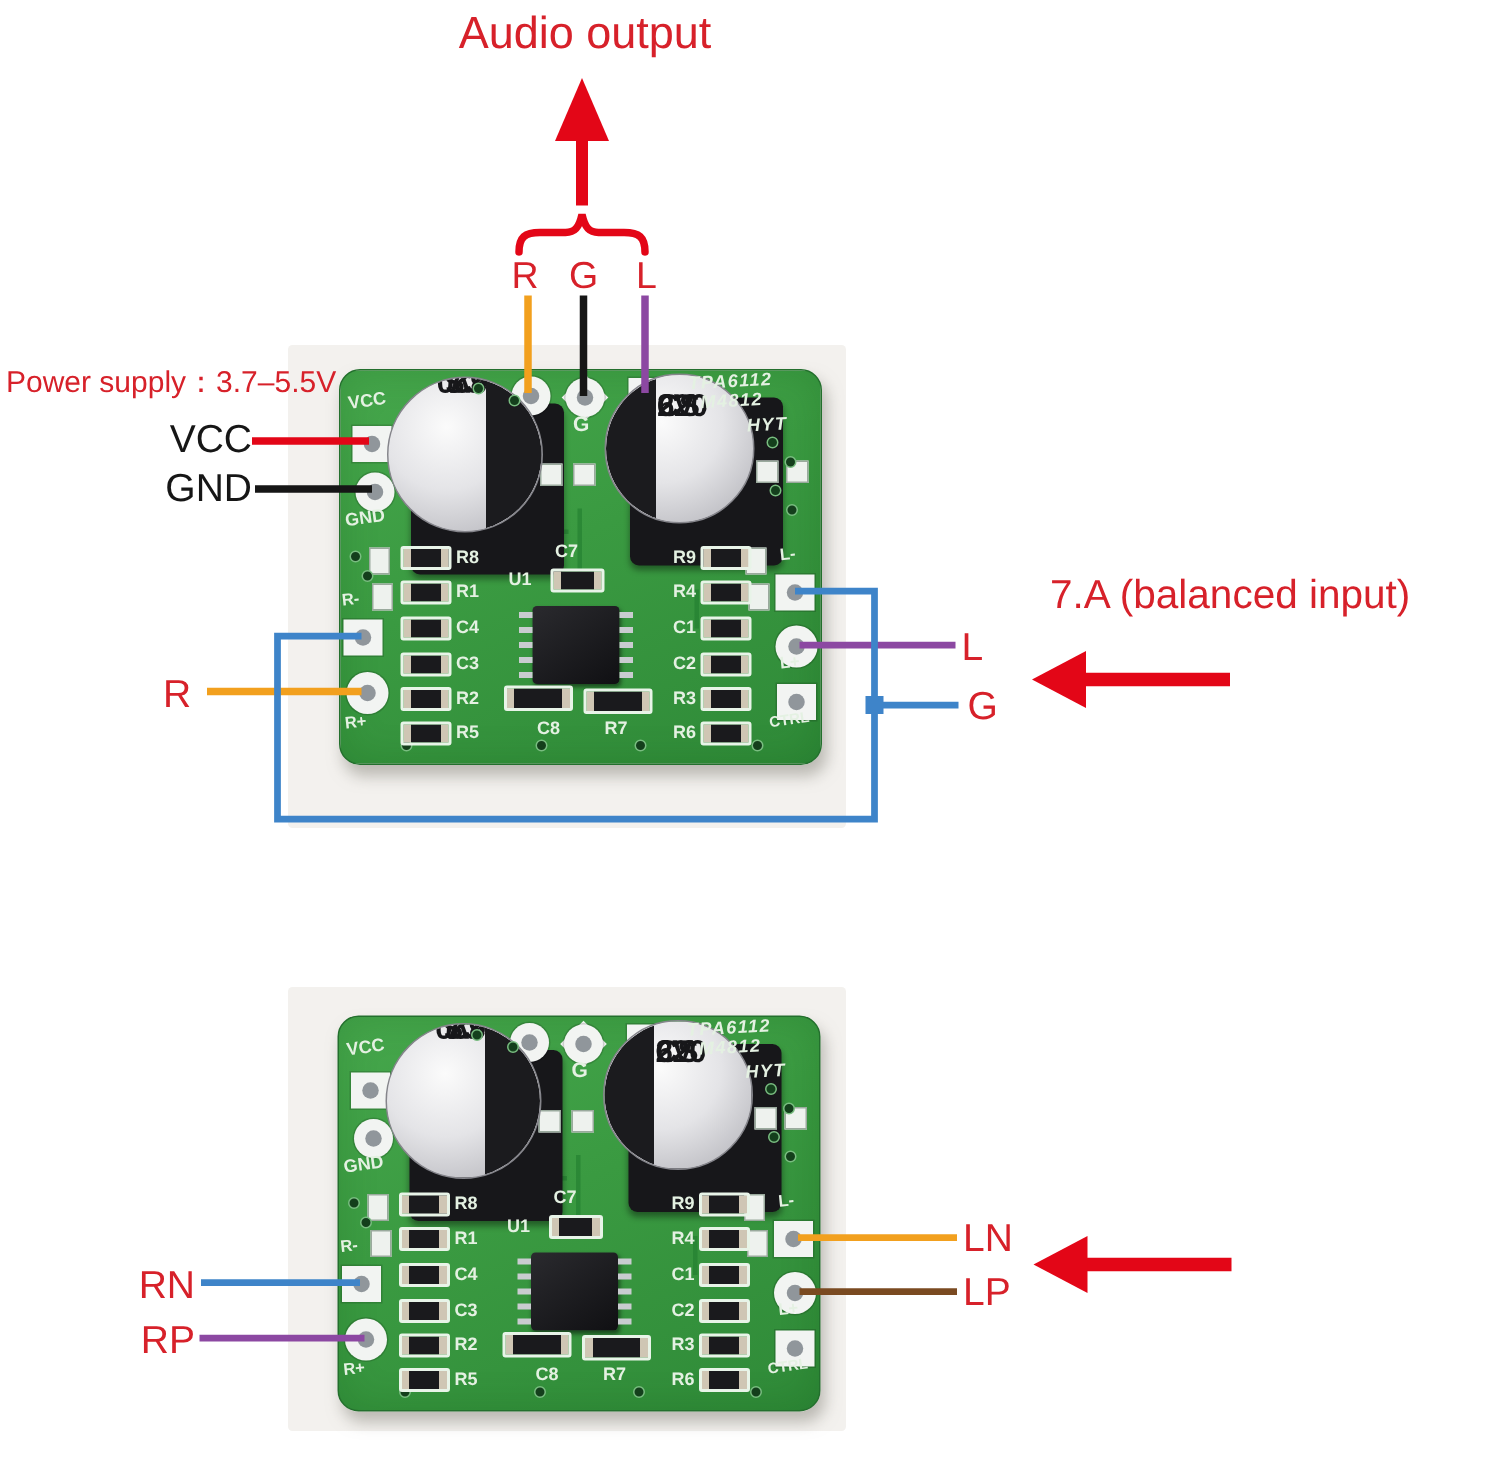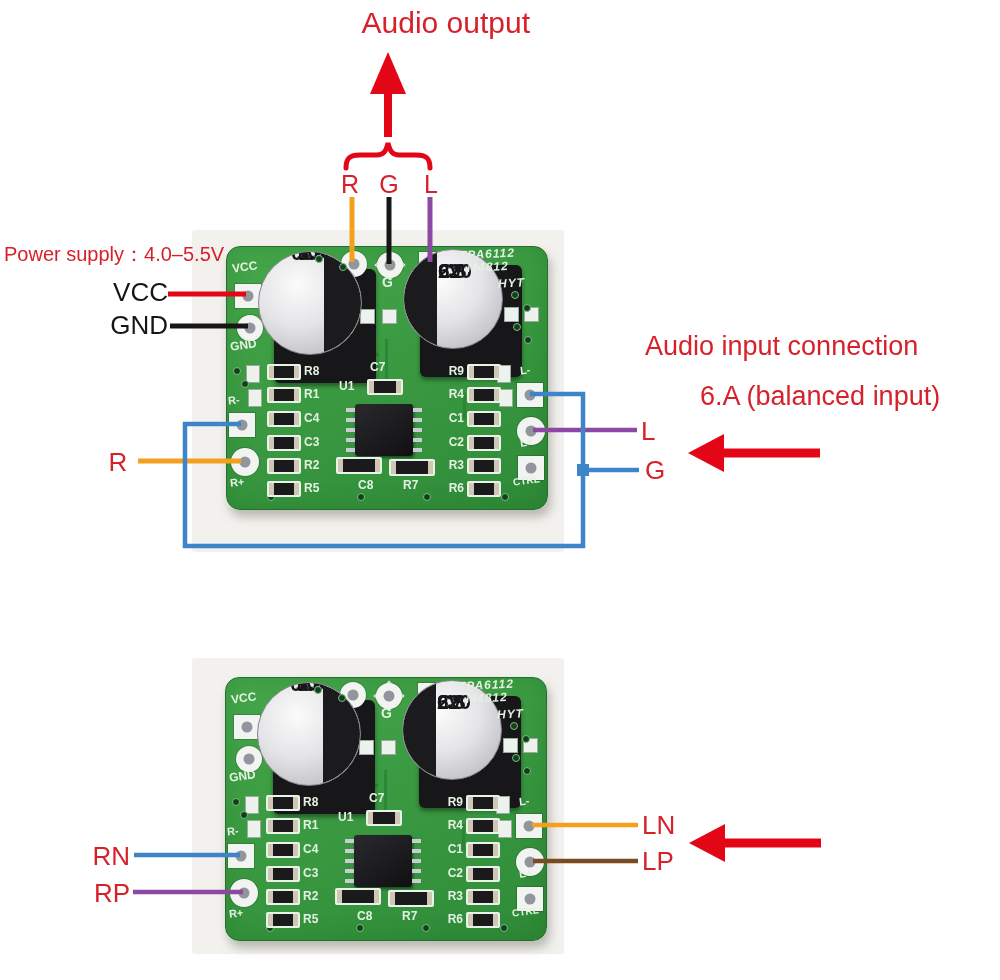--- a/index.html
+++ b/index.html
@@ -344,31 +344,30 @@
     <polygon points="688,453 724,434 724,472" fill="#e30617" stroke="none"></polygon>
 
     <line x1="134" y1="855" x2="240" y2="855" stroke-width="4.5" stroke="#3e84c9" fill="none"></line>
     <line x1="133" y1="892" x2="243" y2="892" stroke-width="4.5" stroke="#8c48a2" fill="none"></line>
     <line x1="532" y1="825" x2="638" y2="825" stroke-width="4.5" stroke="#f2a01e" fill="none"></line>
     <line x1="533" y1="861" x2="638" y2="861" stroke-width="4.5" stroke="#7a4a21" fill="none"></line>
     <line x1="723" y1="843" x2="821" y2="843" stroke-width="9" stroke="#e30617" fill="none"></line>
     <polygon points="689,843 725,824 725,862" fill="#e30617" stroke="none"></polygon>
   </svg>
 
-  <div class="heading" style="left:250px;top:6px;width:280px;text-align:right;font-size:30px;">Audio output</div>
+  <div class="heading" style="left:250px;top:6px;width:280px;text-align:center;font-size:30px;">Audio output</div>
   <div class="redlabel" style="left:336px;top:170px;width:28px;text-align:center;font-size:25px;">R</div>
   <div class="redlabel" style="left:375px;top:170px;width:28px;text-align:center;font-size:25px;">G</div>
   <div class="redlabel" style="left:417px;top:170px;width:28px;text-align:center;font-size:25px;">L</div>
 
-  <div class="heading" style="left:4px;top:241px;font-size:20px;">Power supply：4.0–5.5V</div>
+  <div class="heading" style="left:4px;top:241px;font-size:20px;">Power supply：3.7–5.5V</div>
   <div class="blklabel" style="left:98px;top:277px;width:70px;text-align:right;">VCC</div>
   <div class="blklabel" style="left:96px;top:310px;width:72px;text-align:right;">GND</div>
 
-  <div class="heading" style="left:645px;top:331px;">Audio input connection</div>
-  <div class="heading" style="left:700px;top:381px;">6.A (balanced input)</div>
+  <div class="heading" style="left:700px;top:381px;">7.A (balanced input)</div>
   <div class="redlabel" style="left:641px;top:416px;">L</div>
   <div class="redlabel" style="left:645px;top:455px;">G</div>
   <div class="redlabel" style="left:103px;top:447px;width:30px;text-align:center;">R</div>
 
   <div class="redlabel" style="left:80px;top:841px;width:50px;text-align:right;">RN</div>
   <div class="redlabel" style="left:78px;top:878px;width:52px;text-align:right;">RP</div>
   <div class="redlabel" style="left:642px;top:810px;">LN</div>
   <div class="redlabel" style="left:642px;top:846px;">LP</div>
 
 </div>

